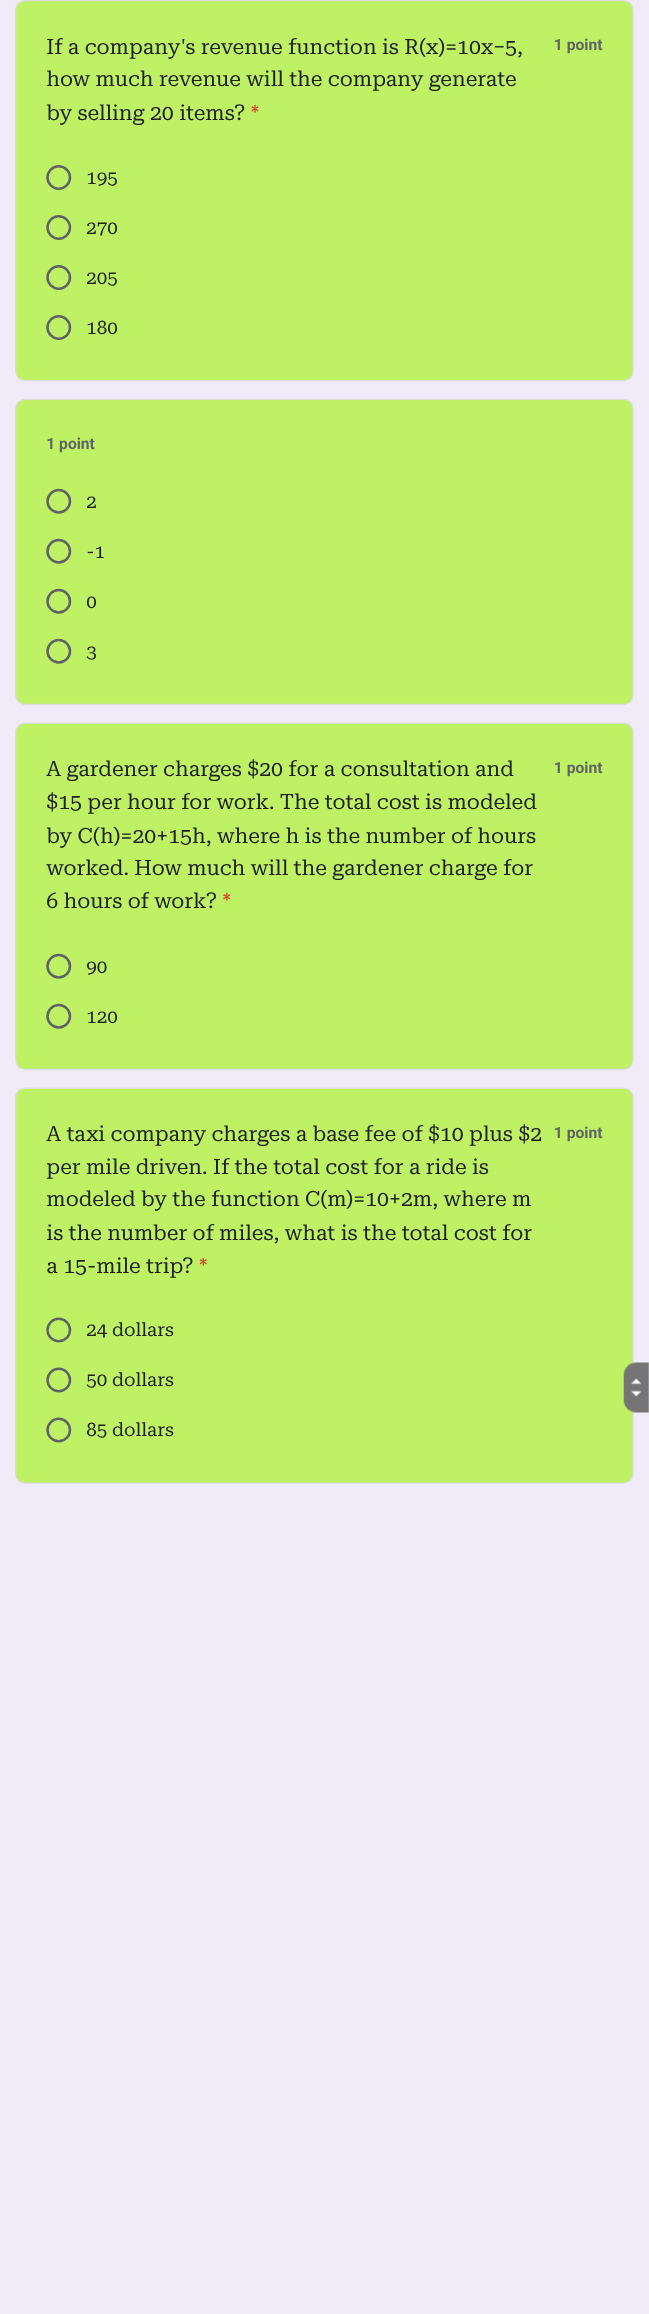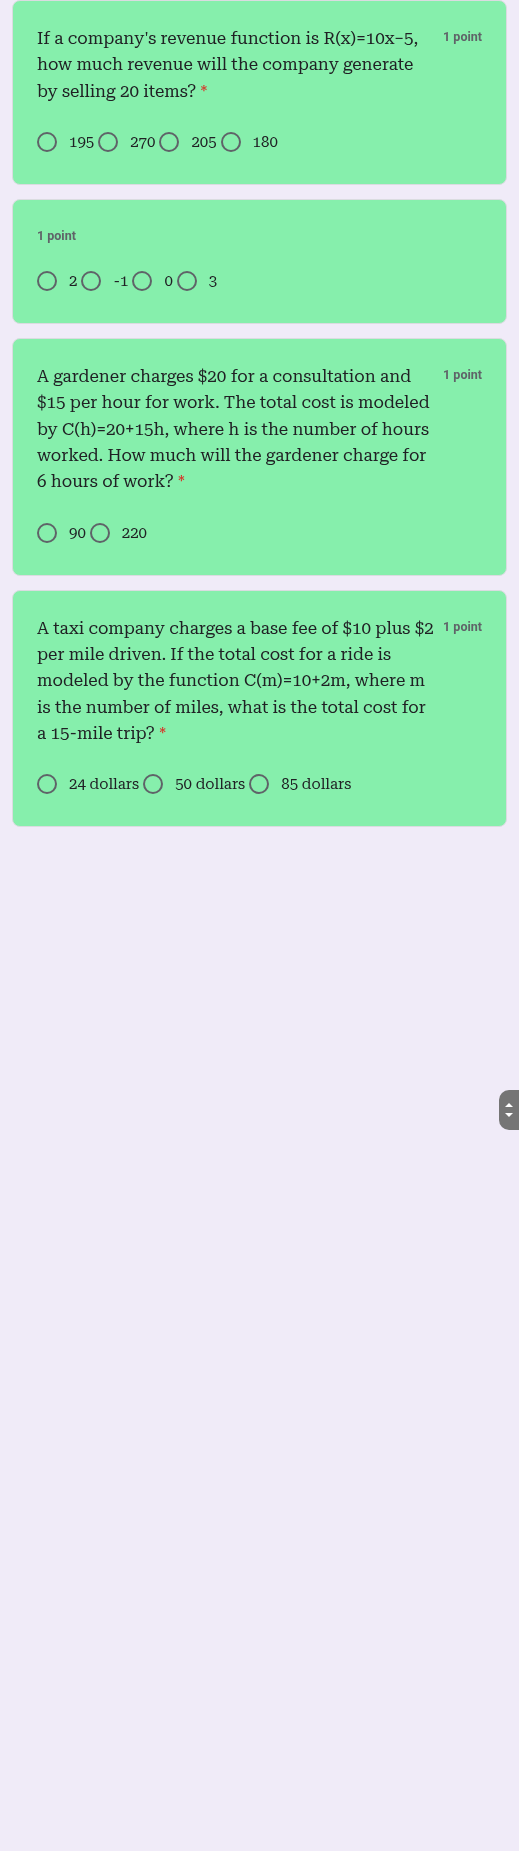--- a/index.html
+++ b/index.html
@@ -3,21 +3,21 @@
 <meta charset="utf-8">
 <style>
 * { box-sizing: border-box; margin: 0; padding: 0; }
 body {
   background: #f0ebf8;
   font-family: 'Google Sans', Roboto, Arial, sans-serif;
   width: 519px;
   padding: 0 12px;
 }
 .question-card {
-  background: #86efac;
+  background: #bef264;
   border: 1px solid #dadce0;
   border-radius: 8px;
   padding: 24px;
   margin-bottom: 14px;
 }
 .question-header {
   display: flex;
   align-items: flex-start;
   gap: 8px;
   margin-bottom: 20px;
@@ -30,21 +30,21 @@
   flex: 1;
 }
 .required { color: #d93025; }
 .points {
   font-size: 12.5px;
   color: #5f6368;
   white-space: nowrap;
   padding-top: 4px;
   font-weight: bold;
 }
-.options { display: flex; gap: 4px; }
+.options { display: flex; flex-direction: column; gap: 4px; }
 .option {
   display: flex;
   align-items: center;
   gap: 12px;
   padding: 8px 0;
   cursor: pointer;
 }
 .radio {
   width: 20px;
   height: 20px;
@@ -134,21 +134,21 @@
         <div class="question-text">A gardener charges $20 for a consultation and $15 per hour for work. The total cost is modeled by C(h)=20+15h, where h is the number of hours worked. How much will the gardener charge for 6 hours of work?<span class="required"> *</span></div>
         <div class="points">1 point</div>
       </div>
       <div class="options">
         <div class="option">
           <div class="radio"></div>
           <span class="option-label">90</span>
         </div>
         <div class="option">
           <div class="radio"></div>
-          <span class="option-label">220</span>
+          <span class="option-label">120</span>
         </div>
       </div>
     </div>
     <div class="question-card">
       <div class="question-header">
         <div class="question-text">A taxi company charges a base fee of $10 plus $2 per mile driven. If the total cost for a ride is modeled by the function C(m)=10+2m, where m is the number of miles, what is the total cost for a 15-mile trip?<span class="required"> *</span></div>
         <div class="points">1 point</div>
       </div>
       <div class="options">
         <div class="option">

